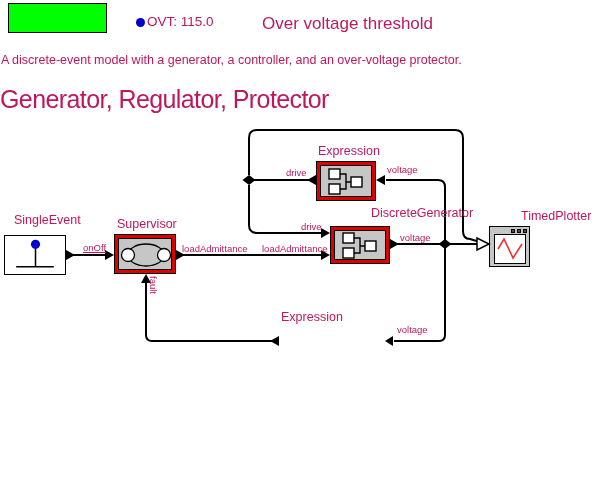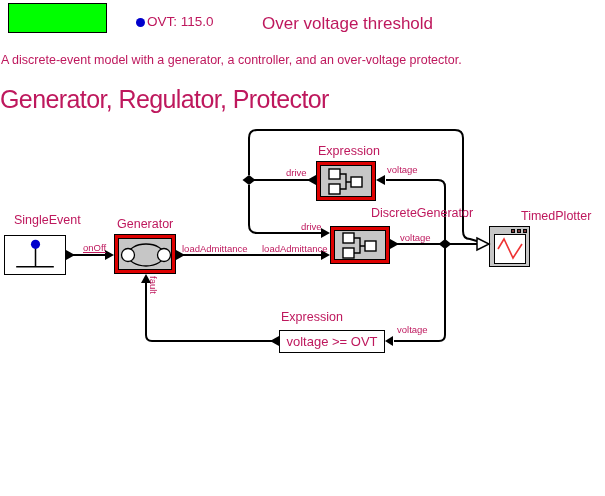--- a/index.html
+++ b/index.html
@@ -92,21 +92,21 @@
       <polygon points="279,336 279,346 270,341"></polygon>
       <polygon points="393,336 393,346 385,341"></polygon>
       <polygon points="141,283 151,283 146,274"></polygon>
     </g>
     <polygon points="477,238 477,250 489,244" fill="#fff" stroke="#000" stroke-width="1.5"></polygon>
     <polygon points="242.5,180 249,175 255.5,180 249,185" fill="#000"></polygon>
     <polygon points="438.5,244 445,239 451.5,244 445,249" fill="#000"></polygon>
   </svg>
 
   <div class="txt actor-label" id="lbl-singleevent">SingleEvent</div>
-  <div class="txt actor-label" id="lbl-supervisor">Generator</div>
+  <div class="txt actor-label" id="lbl-supervisor">Supervisor</div>
   <div class="txt actor-label" id="lbl-controller">Expression</div>
   <div class="txt actor-label" id="lbl-generator">DiscreteGenerator</div>
   <div class="txt actor-label" id="lbl-plotter">TimedPlotter</div>
   <div class="txt actor-label" id="lbl-expression">Expression</div>
 
   <div class="txt port-label" id="pl-onoff">onOff</div>
   <div class="txt port-label" id="pl-load1">loadAdmittance</div>
   <div class="txt port-label" id="pl-load2">loadAdmittance</div>
   <div class="txt port-label" id="pl-drive1">drive</div>
   <div class="txt port-label" id="pl-voltage1">voltage</div>
@@ -153,17 +153,14 @@
     <div class="win-btn" style="left:21px;top:2px;"></div>
     <div class="win-btn" style="left:27px;top:2px;"></div>
     <div class="win-btn" style="left:33px;top:2px;"></div>
     <div id="plot-area">
       <svg width="30" height="28" viewBox="0 0 30 28">
         <polyline points="3,14 9,4 18,23 27,9" fill="none" stroke="#ee3333" stroke-width="1.6"></polyline>
       </svg>
     </div>
   </div>
 
-  <div class="actor plain" id="expression">
-    <span>voltage &gt;= OVT</span>
-  </div>
 
 </div>
 
 </body></html>

